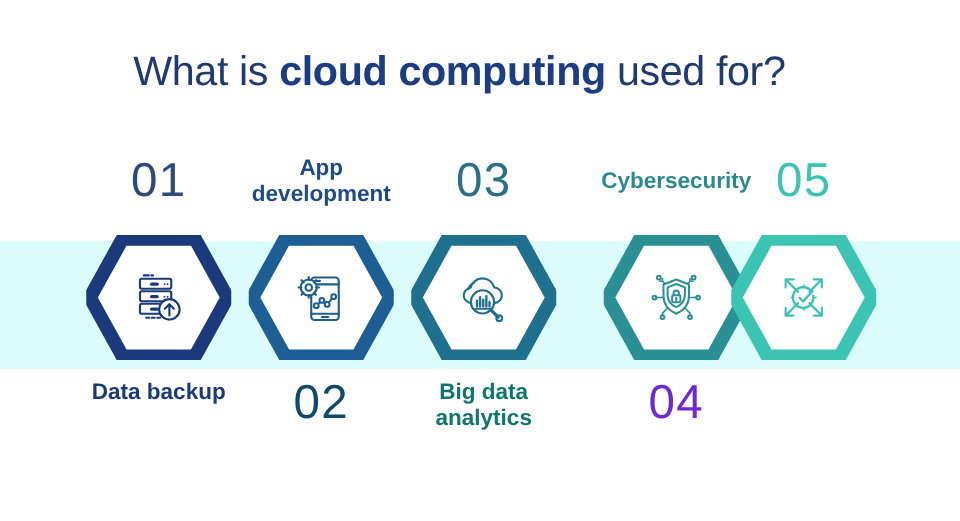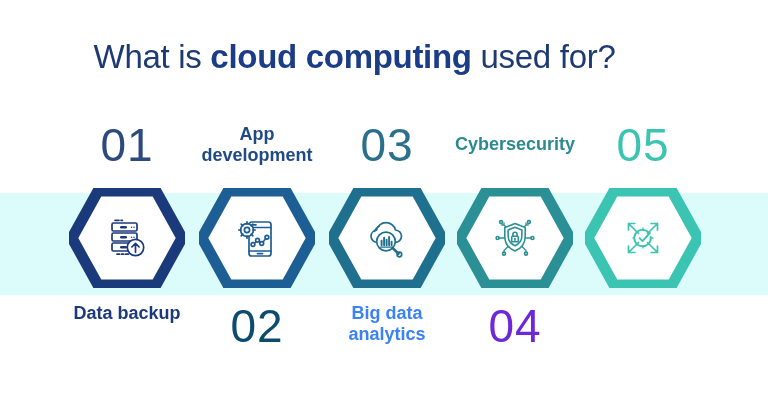--- a/index.html
+++ b/index.html
@@ -7,21 +7,21 @@
     width:768px;height:417px;
     background:#ffffff;
     font-family:"Liberation Sans", sans-serif;
     overflow:hidden;
     position:relative;
   }
   #stage{position:relative;width:768px;height:417px;}
 
   
   .title{
-    position:absolute;top:38px;left:4px;width:701px;
+    position:absolute;top:38px;left:17px;width:701px;
     text-align:center;
     font-size:33px;
     letter-spacing:-0.3px;
     color:#1e3a73;
     font-weight:400;
     white-space:nowrap;
   }
   .title .b{font-weight:700;color:#1b3c86;}
 
   
@@ -36,38 +36,38 @@
   }
   .item{
     position:absolute;
     width:130px;
     top:110px;
     height:250px;
   }
   .item.i0{left:62px;}
   .item.i1{left:192px;}
   .item.i2{left:322px;}
-  .item.i3{left:450px;}
+  .item.i3{left:476px;}
   .item.i4{left:578px;}
 
   
   .slot-top{
     position:absolute;top:0px;left:0;width:130px;height:70px;
     display:flex;align-items:center;justify-content:center;
     text-align:center;
   }
   .slot-bot{
     position:absolute;top:185px;left:0;width:130px;height:62px;
     display:flex;align-items:flex-start;justify-content:center;
     text-align:center;
     padding-top:8px;
     box-sizing:border-box;
   }
   .num{
-    font-size:46px;
+    font-size:38px;
     font-weight:300;
     letter-spacing:1px;
     line-height:1;
   }
   .name{
     font-size:18px;
     font-weight:700;
     line-height:1.18;
   }
 
@@ -171,21 +171,21 @@
             <path d="M11.6 17.5c0.5-2.4 2.3-4.4 4.7-5.2" stroke-width="1.4"></path>
             <circle cx="23" cy="27.5" r="9.3" fill="#ffffff"></circle>
             <path d="M29.8 34.1l5.8 5.6" stroke-width="2.6"></path>
             <circle cx="36.4" cy="40.5" r="2.3"></circle>
             <path d="M18.6 31.2v-4.6M21.1 31.2v-7.4M23.6 31.2v-5.4M26.1 31.2v-8.3M28.6 31.2v-3.6" stroke-width="1.9"></path>
             <path d="M17.2 33.1h12.4" stroke-width="1.3"></path>
           </svg>
         </div>
       </div>
       <div class="slot-bot">
-        <span class="name" style="color: #3b82f6; text-align: center;">Big data analytics</span>
+        <span class="name" style="color: #0f766e; text-align: center;">Big data analytics</span>
       </div>
     </div>
 
     <div class="item i3">
       <div class="slot-top">
         <span class="name" style="color: rgb(43, 138, 144);">Cybersecurity</span>
       </div>
       <div class="hexwrap">
         <svg viewBox="0 0 116 100" xmlns="http://www.w3.org/2000/svg">
           <polygon points="29,3 87,3 113,50 87,97 29,97 3,50" fill="#ffffff" stroke="#2b8f96" stroke-width="11" stroke-linejoin="miter"></polygon>

